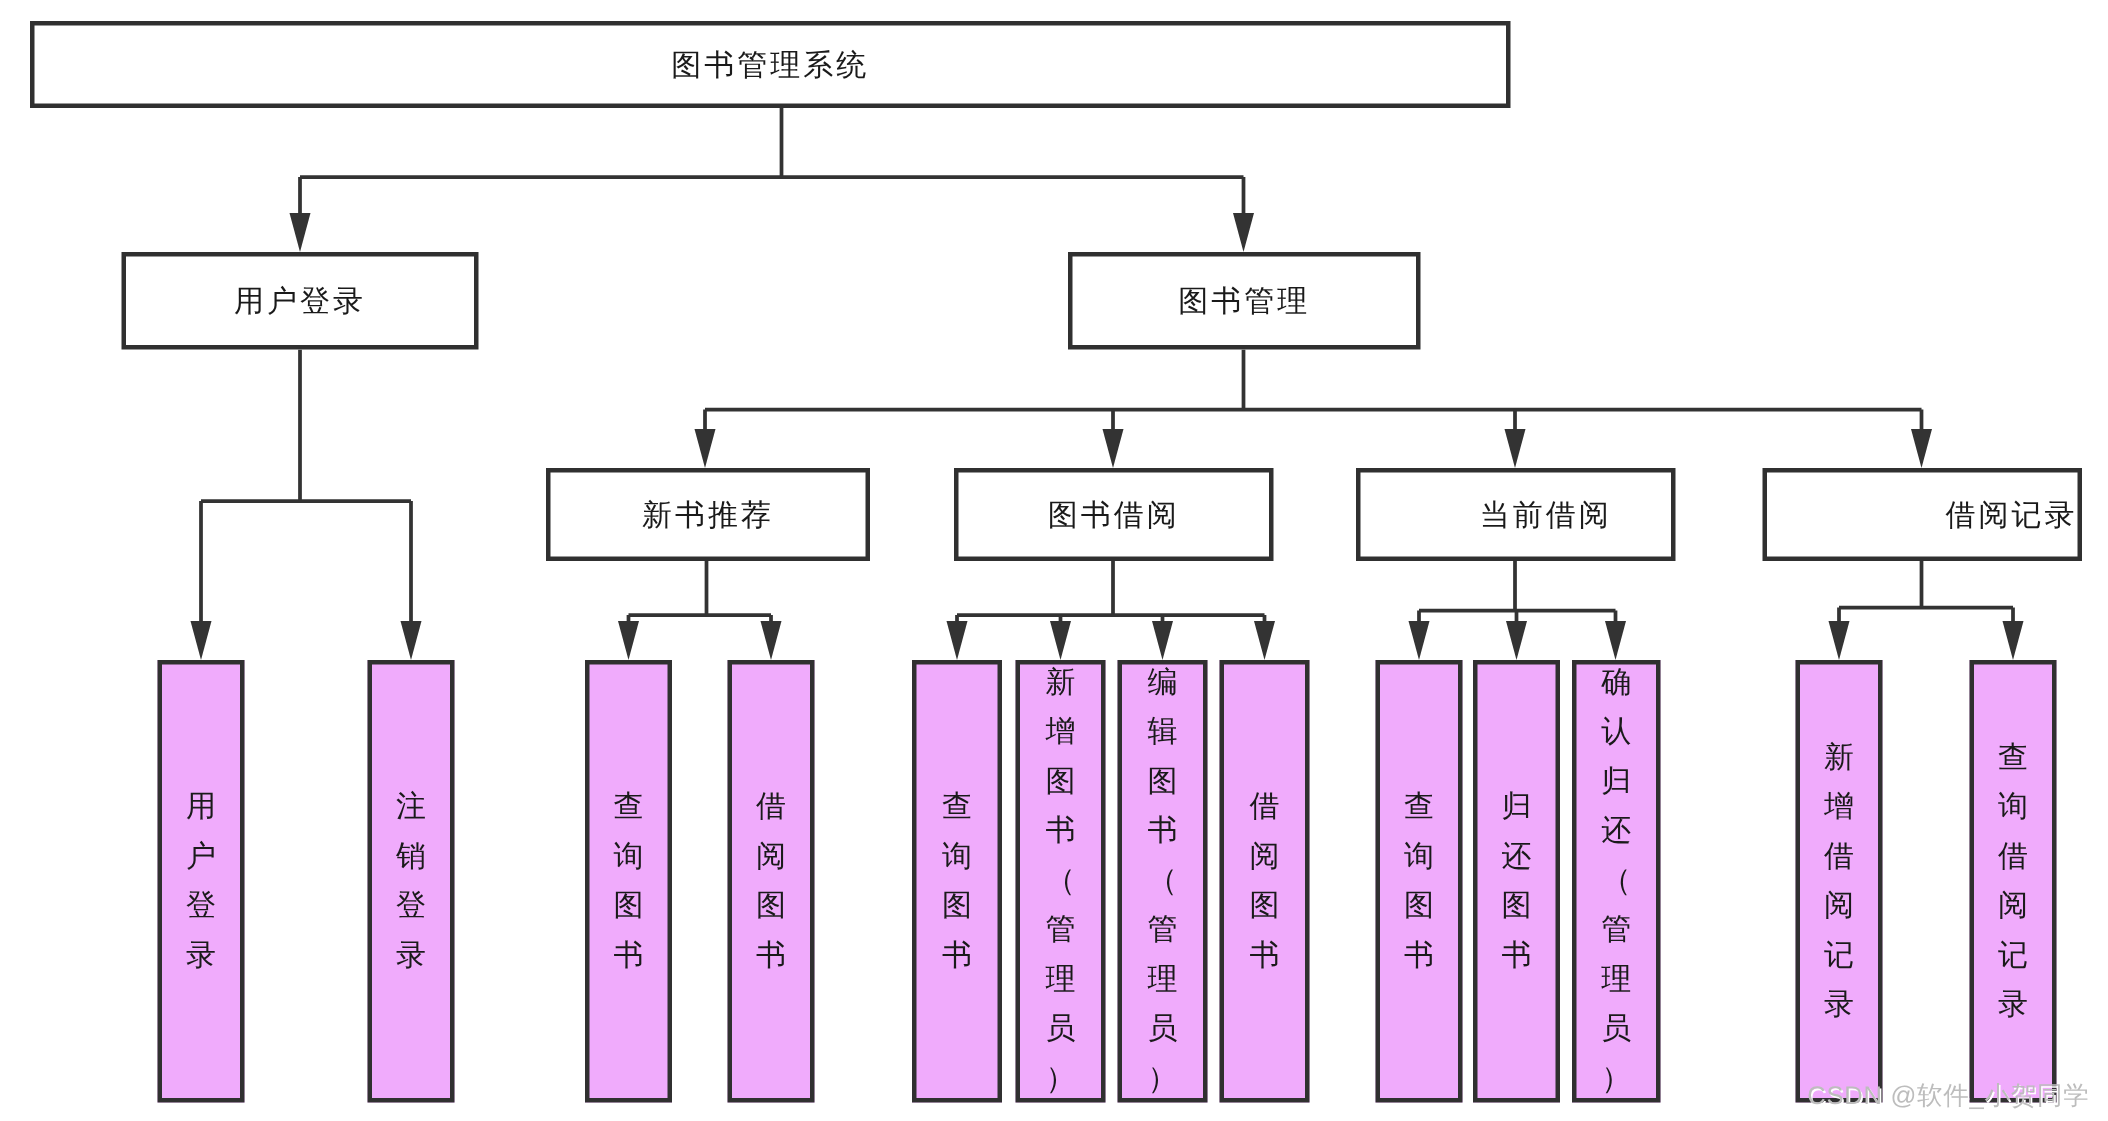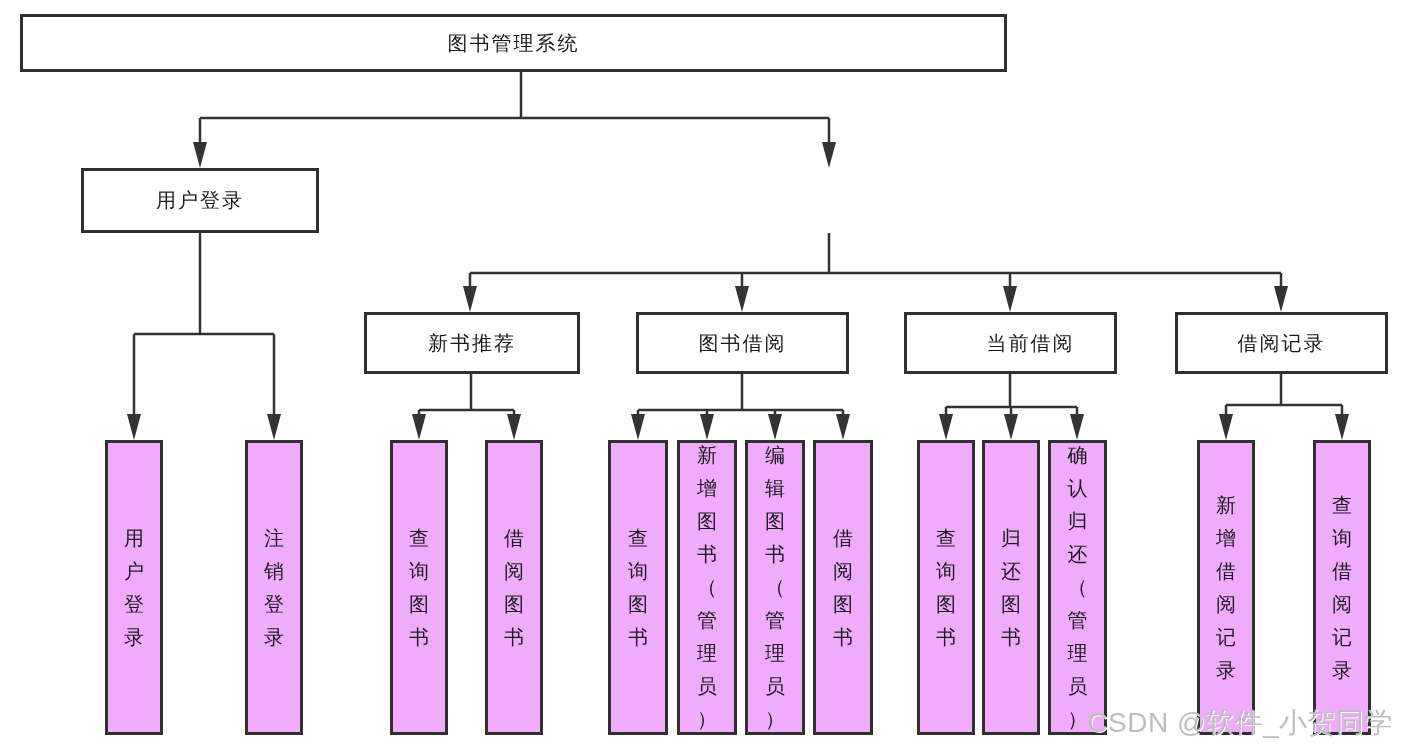--- a/index.html
+++ b/index.html
@@ -66,40 +66,40 @@
     line-break: anywhere;
     color: #1a1a1a;
   }
   
   #node-root      { left: 20px;   top: 14px;  width: 987px; height: 58px; }
   #node-user-login{ left: 81px;   top: 168px; width: 238px;  height: 65px; }
   #node-book-mgmt { left: 712px;  top: 168px; width: 235px;  height: 65px; }
   #node-new-book  { left: 364px;  top: 312px; width: 216px;  height: 62px; }
   #node-borrow    { left: 636px;  top: 312px; width: 213px;  height: 62px; }
   #node-current   { left: 904px;  top: 312px; width: 213px;  height: 62px; padding-left: 40px; }
-  #node-records   { left: 1175px; top: 312px; width: 213px;  height: 62px; }
+  #node-records   { left: 1175px; top: 312px; width: 213px;  height: 62px; justify-content: flex-end; }
   
   #leaf-1  { left: 105px;  width: 58px; }
   #leaf-2  { left: 245px;  width: 58px; }
   #leaf-3  { left: 390px;  width: 58px; }
   #leaf-4  { left: 485px;  width: 58px; }
   #leaf-5  { left: 608px;  width: 60px; }
   #leaf-6  { left: 677px;  width: 60px; }
   #leaf-7  { left: 745px;  width: 60px; }
   #leaf-8  { left: 813px;  width: 60px; }
   #leaf-9  { left: 917px;  width: 58px; }
   #leaf-10 { left: 982px;  width: 58px; }
   #leaf-11 { left: 1048px; width: 59px; }
   #leaf-12 { left: 1197px; width: 58px; }
   #leaf-13 { left: 1313px; width: 58px; }
   #watermark {
     position: absolute;
     right: 12px;
     bottom: 5px;
-    font-size: 28px;
+    font-size: 17px;
     letter-spacing: 0.5px;
     color: #bdbdbd;
     text-shadow: 1px 1px 0 #ffffff;
     z-index: 5;
     white-space: nowrap;
   }
 </style>
 </head>
 <body>
 
@@ -167,20 +167,23 @@
     <polygon points="1335,414 1349,414 1342,440"></polygon>
   </svg>
 
   <div class="hbox" id="node-root">
     <span>图书管理系统</span>
   </div>
 
   <div class="hbox" id="node-user-login">
     <span>用户登录</span>
   </div>
+  <div class="hbox" id="node-book-mgmt">
+    <span>图书管理</span>
+  </div>
 
   <div class="hbox" id="node-new-book">
     <span>新书推荐</span>
   </div>
   <div class="hbox" id="node-borrow">
     <span>图书借阅</span>
   </div>
   <div class="hbox" id="node-current">
     <span>当前借阅</span>
   </div>

